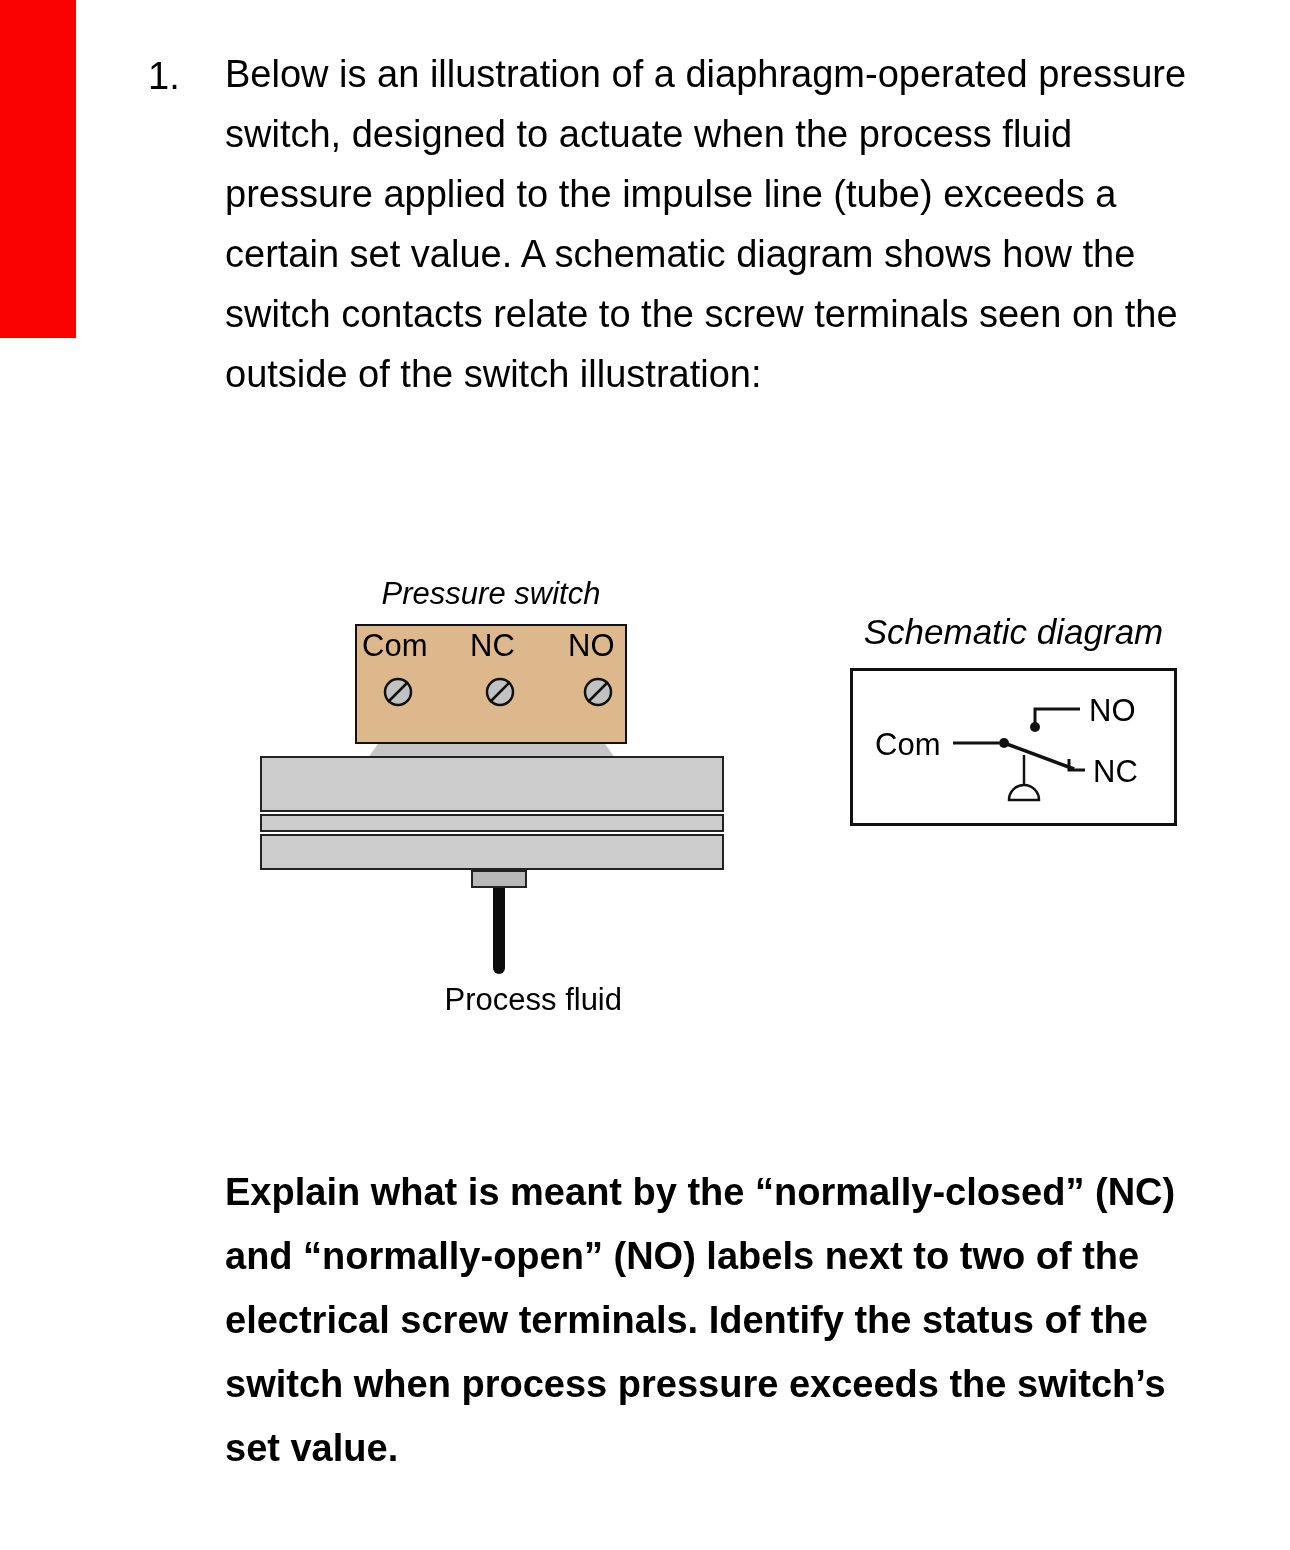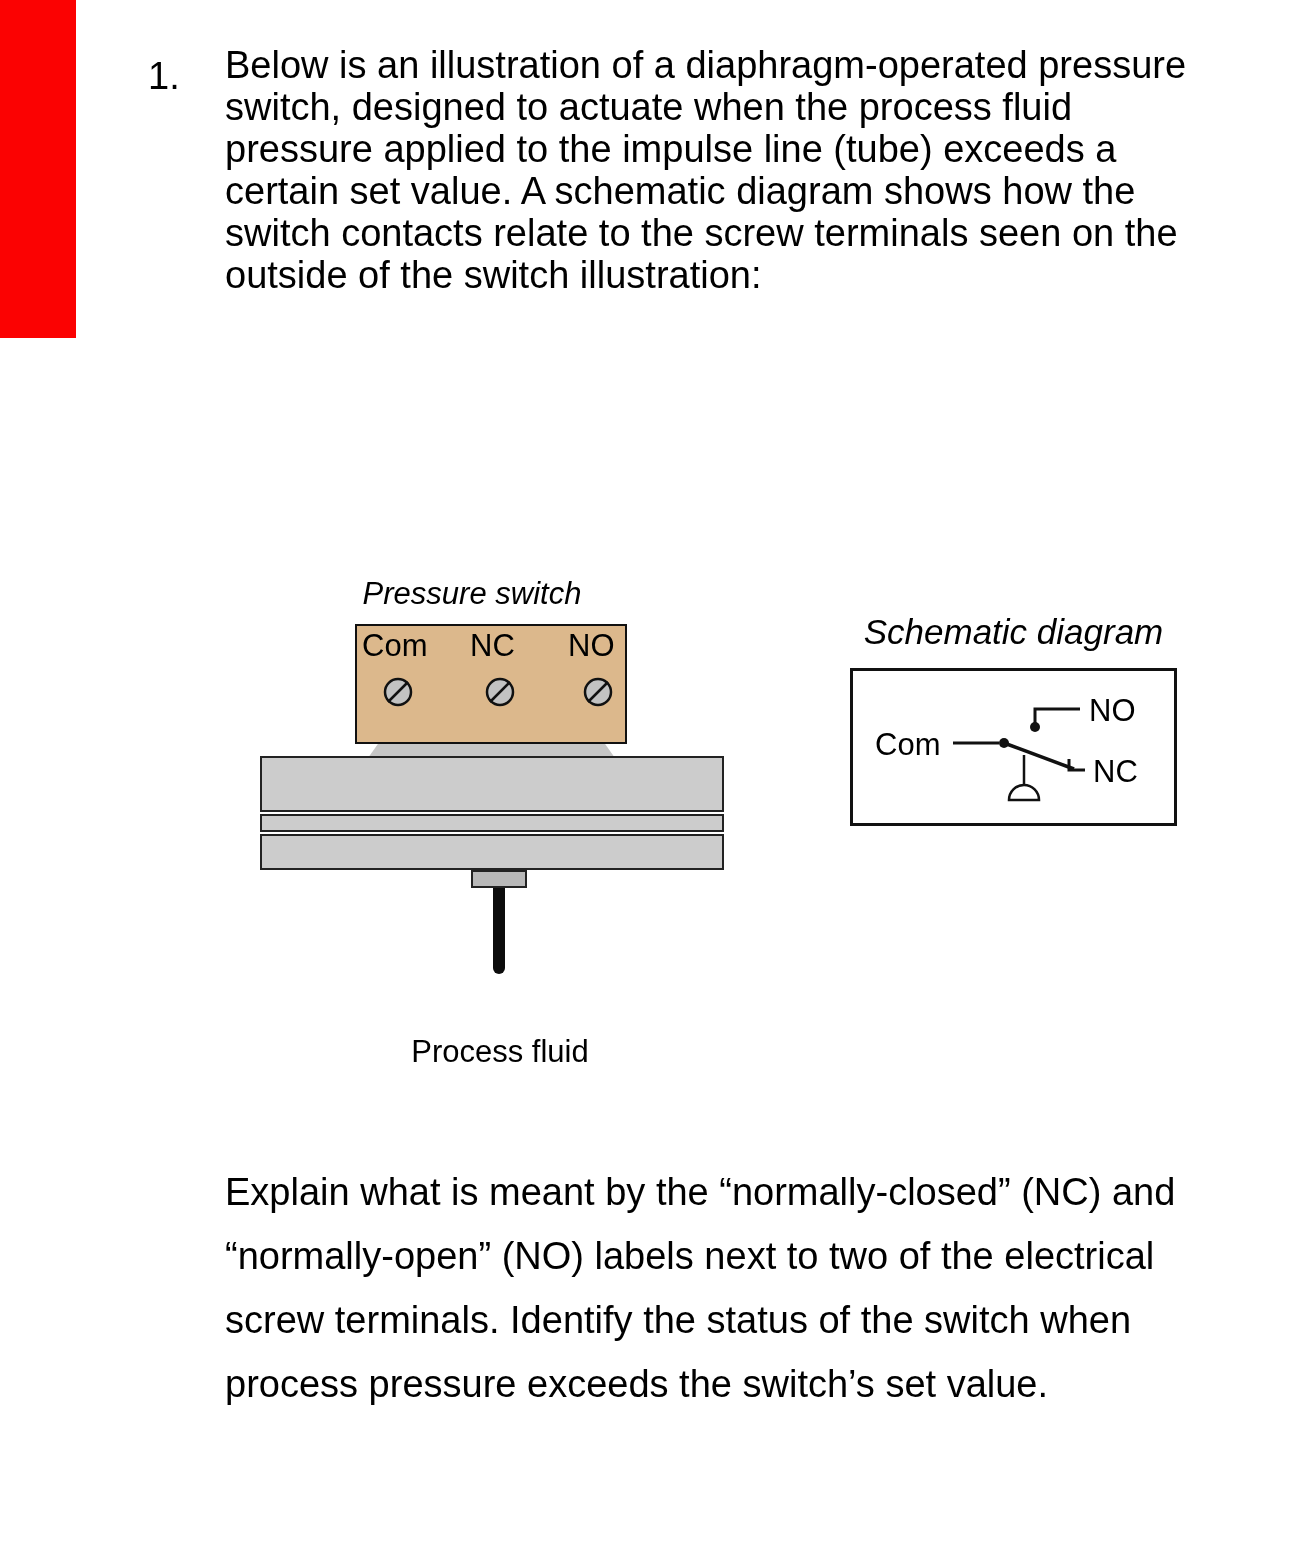--- a/index.html
+++ b/index.html
@@ -30,34 +30,35 @@
     top: 44px;
     font-size: 38px;
     line-height: 64px;
   }
   .q-text {
     position: absolute;
     left: 225px;
     top: 44px;
     width: 965px;
     font-size: 38px;
-    line-height: 42px;
+    line-height: 60px;
   }
   .closing-text {
     position: absolute;
     left: 225px;
     top: 1160px;
     width: 990px;
     font-size: 38px;
     line-height: 64px;
+    font-weight: bold;
   }
   
   .ps-title {
     position: absolute;
-    left: 336px;
+    left: 355px;
     top: 576px;
     width: 272px;
     text-align: center;
     font-size: 31px;
     font-style: italic;
   }
   .terminal-block {
     position: absolute;
     left: 355px;
     top: 624px;
@@ -121,23 +122,23 @@
     left: 493px;
     top: 888px;
     width: 12px;
     height: 86px;
     background: #0c0c0c;
     border-radius: 0 0 6px 6px;
   }
   .ps-caption {
     position: absolute;
     left: 378px;
-    top: 1032px;
+    top: 980px;
     width: 244px;
-    text-align: center;
+    text-align: right;
     font-size: 31px;
     line-height: 39px;
   }
   
   .sch-title {
     position: absolute;
     left: 850px;
     top: 612px;
     width: 327px;
     text-align: center;

